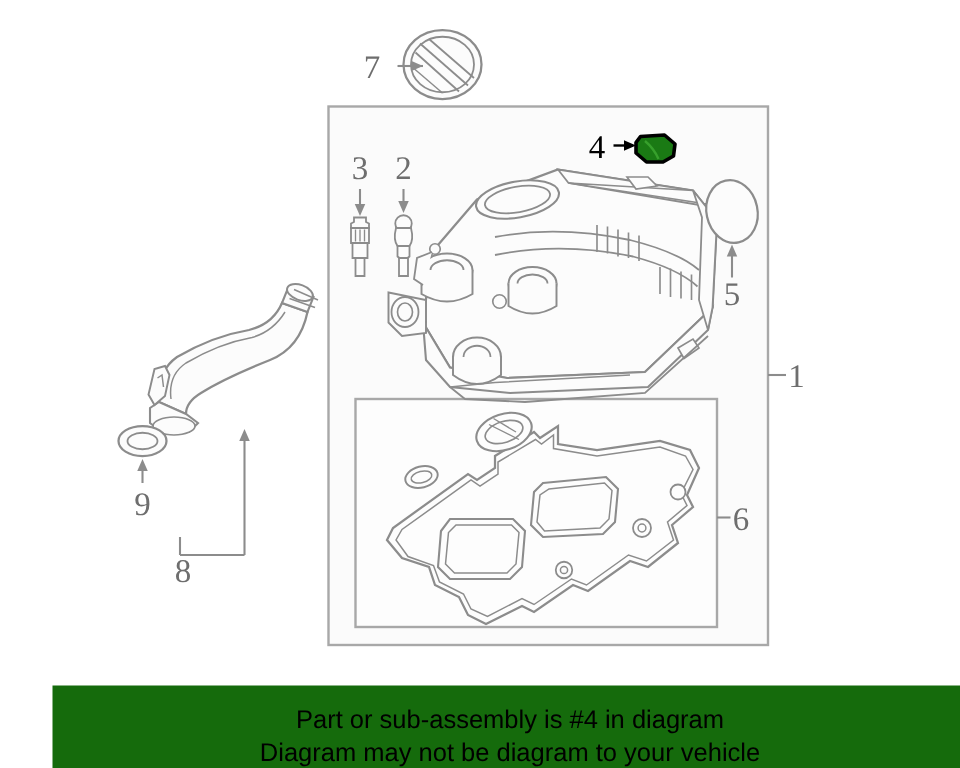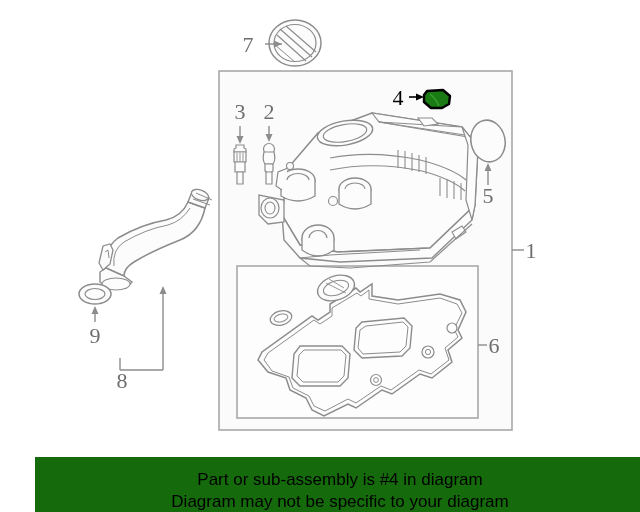--- a/index.html
+++ b/index.html
@@ -266,16 +266,16 @@
       <line x1="120" y1="370" x2="163" y2="370" stroke="#8c8c8c" stroke-width="1.4"></line>
       <line x1="163" y1="370" x2="163" y2="292" stroke="#8c8c8c" stroke-width="1.4"></line>
       <polygon points="163,286 159.5,294 166.5,294" fill="#8c8c8c"></polygon>
     </g>
     <text class="callout-num" x="122" y="388" text-anchor="middle">8</text>
 
   </svg>
 
   <div class="banner">
     <div class="banner-line">Part or sub-assembly is #4 in diagram</div>
-    <div class="banner-line">Diagram may not be specific to your diagram</div>
+    <div class="banner-line">Diagram may not be diagram to your vehicle</div>
   </div>
 
 </div>
 
 </body></html>

